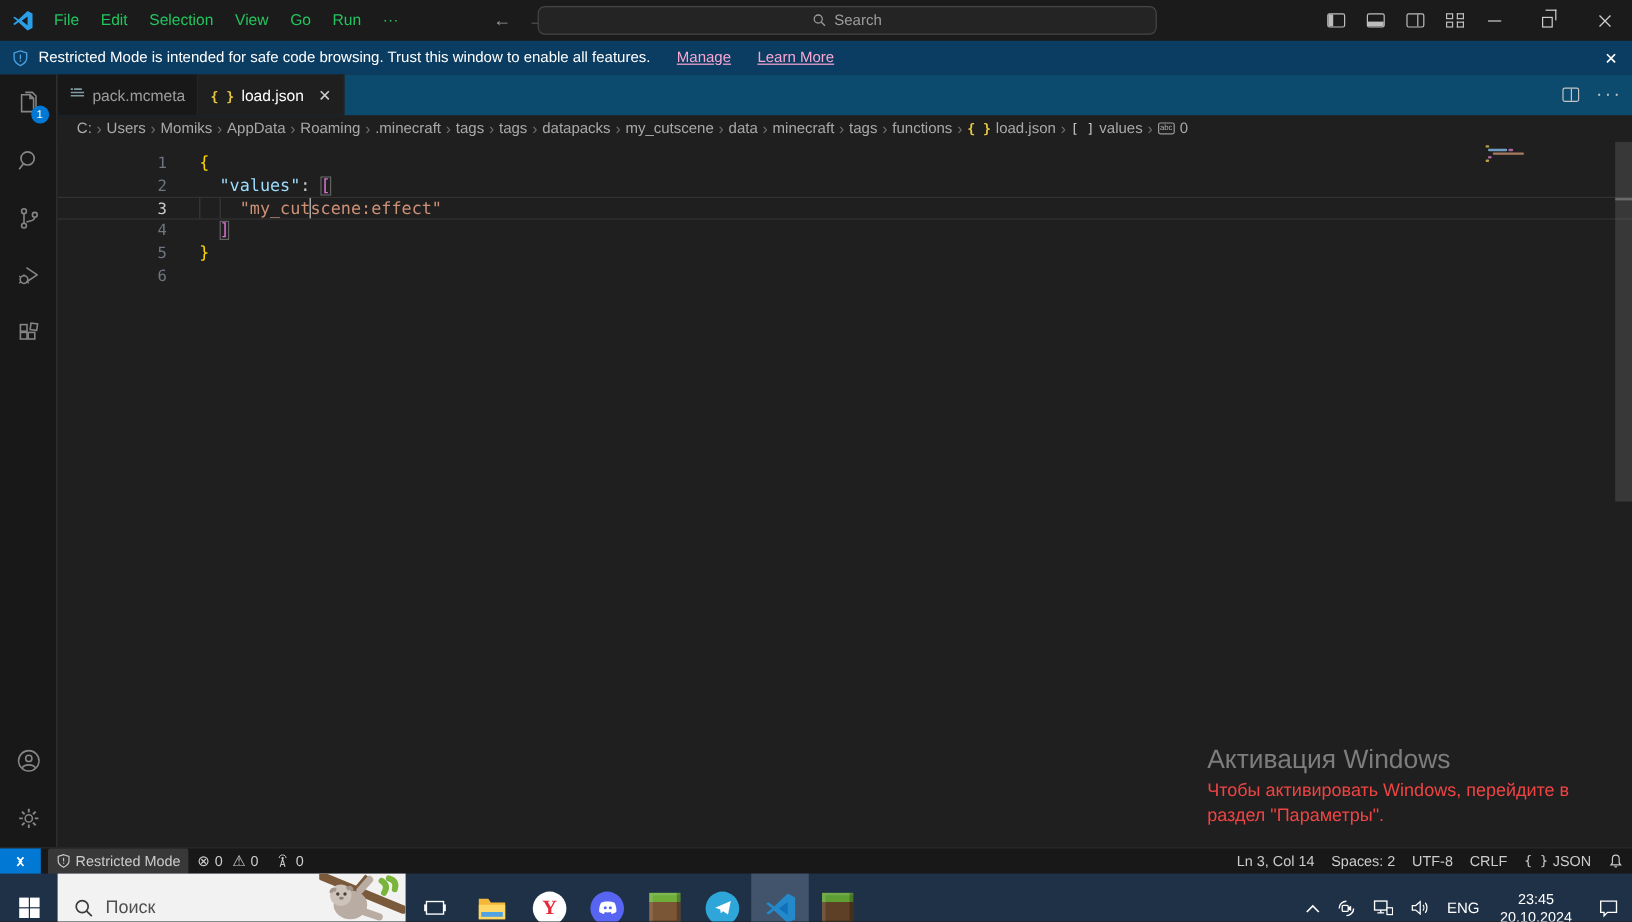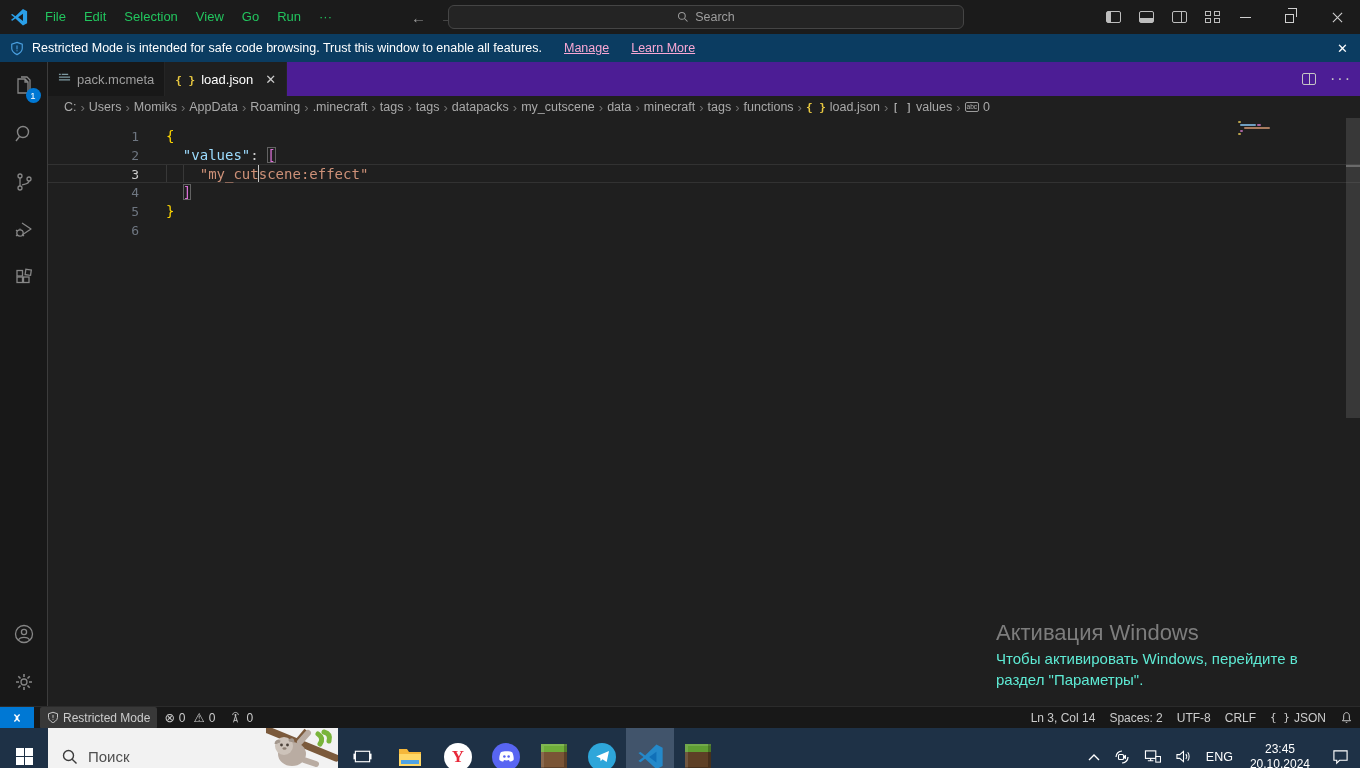--- a/index.html
+++ b/index.html
@@ -43,21 +43,21 @@
   .main { display:flex; height:644px; }
   .activitybar { width:48px; background:#181818; border-right:1px solid #3c3c3c; display:flex; flex-direction:column; align-items:center; }
   .act-icon { width:48px; height:48px; display:flex; align-items:center; justify-content:center; position:relative; color:#868686; }
   .act-badge { position:absolute; right:7px; bottom:7px; min-width:15px; height:15px; border-radius:50%;
     background:#0078d4; color:#fff; font-size:9.5px; display:flex; align-items:center; justify-content:center; }
   .act-spacer { flex:1; }
 
   .editor-col { flex:1; display:flex; flex-direction:column; background:#1f1f1f; min-width:0; }
 
   
-  .tabbar { height:34px; background:#4c1d95; display:flex; align-items:stretch; position:relative; }
+  .tabbar { height:34px; background:#0c4a6e; display:flex; align-items:stretch; position:relative; }
   .tab { display:flex; align-items:center; gap:6px; padding:0 10px; font-size:13px; color:#9d9d9d;
     border-right:1px solid #252525; background:#181818; cursor:pointer; }
   .tab.active { background:#1f1f1f; color:#ffffff; }
   .tab .codicon-close { font-size:13px; color:#cccccc; margin-left:6px; }
   .tab .mod-dot { width:8px; height:8px; border-radius:50%; background:#c4c4c4; margin-left:8px; }
   .tab-actions { position:absolute; right:8px; top:0; height:34px; display:flex; align-items:center; gap:14px; color:#c5c5c5; }
   .split-icon { width:14px; height:12px; border:1px solid #c5c5c5; border-radius:2px; position:relative; }
   .split-icon::before { content:""; position:absolute; left:6px; top:0; bottom:0; width:1px; background:#c5c5c5; }
 
   
@@ -83,23 +83,23 @@
   .tk-match { outline:1px solid #626262; outline-offset:-1px; }
   .cursor { display:inline-block; width:1.5px; height:17px; background:#c8c8c8; vertical-align:text-bottom; margin:0 -0.75px; }
   .iguide { position:absolute; top:0; bottom:0; width:1px; background:#383838; }
 
   .minimap { position:absolute; top:0; right:14px; width:110px; height:200px; }
   .mm-row { position:absolute; height:2px; border-radius:1px; }
   .scrollbar { position:absolute; top:0; right:0; width:14px; bottom:0; }
   .sb-slider { position:absolute; top:0; right:0; width:14px; height:300px; background:rgba(121,121,121,0.28); }
   .ovr-mark { position:absolute; right:0; width:14px; height:2px; background:#6a6a6a; top:47px; }
 
-  .watermark { position:absolute; right:12px; bottom:16px; width:352px; color:#787878; }
+  .watermark { position:absolute; right:2px; bottom:16px; width:352px; color:#787878; }
   .watermark .wm-title { font-size:22px; color:#7d7d7d; margin-bottom:6px; }
-  .watermark .wm-body { font-size:15px; color:#5eead4; line-height:21px; }
+  .watermark .wm-body { font-size:15px; color:#ef4444; line-height:21px; }
 
   
   .statusbar { height:22px; background:#181818; border-top:1px solid #2b2b2b; display:flex; align-items:center;
     color:#cccccc; font-size:12px; position:relative; }
   .remote { width:34px; height:22px; background:#0078d4; color:#fff; display:flex; align-items:center; justify-content:center; }
   .sb-item { display:flex; align-items:center; gap:4px; padding:0 7px; height:22px; cursor:pointer; }
   .sb-item.pill { background:#383838; margin-left:6px; border-radius:2px; }
   .sb-right { margin-left:auto; display:flex; align-items:center; }
   .sb-sym { font-size:12.5px; }
   .sb-braces { font-family:"DejaVu Sans Mono",monospace; font-size:11px; }

